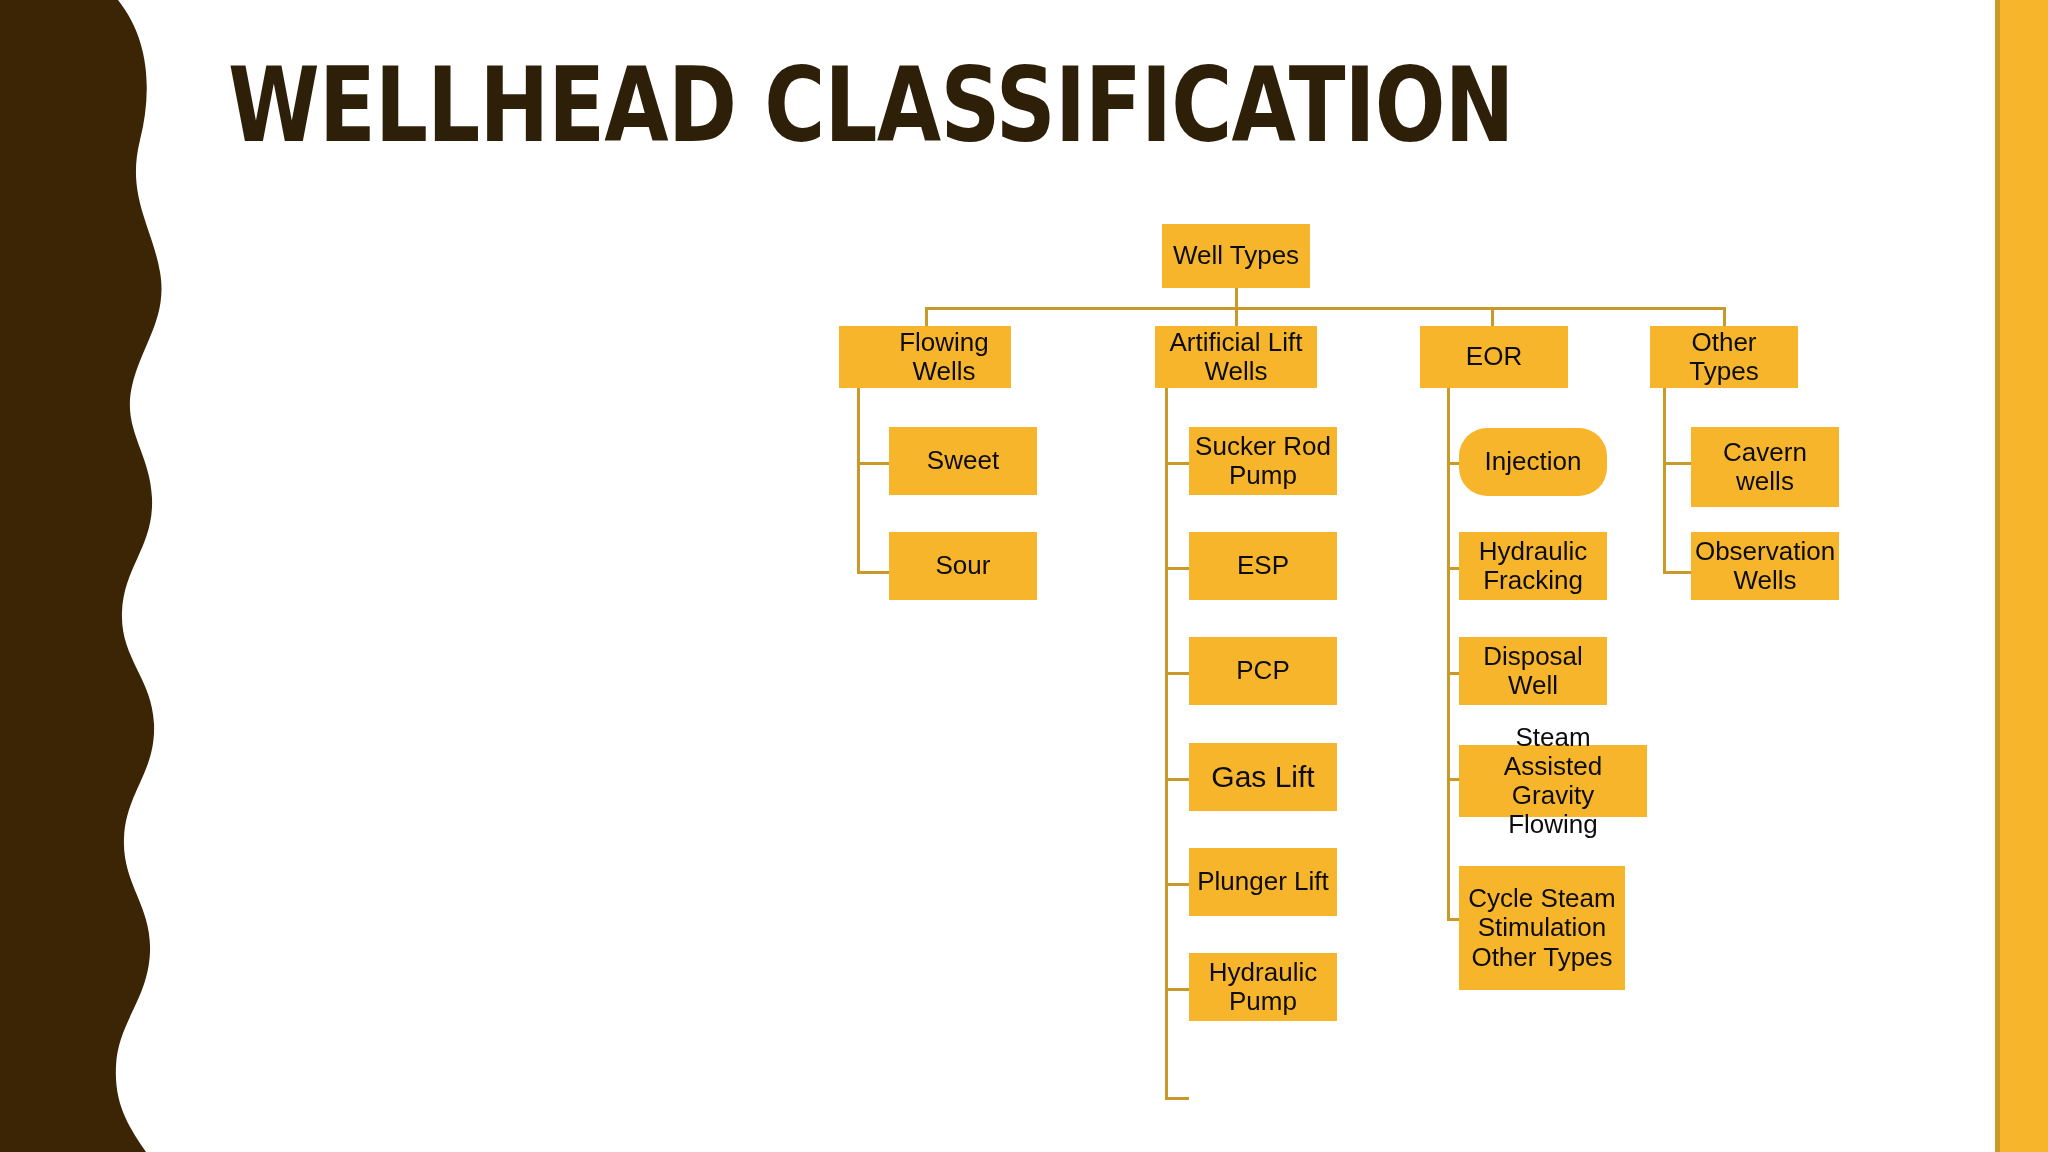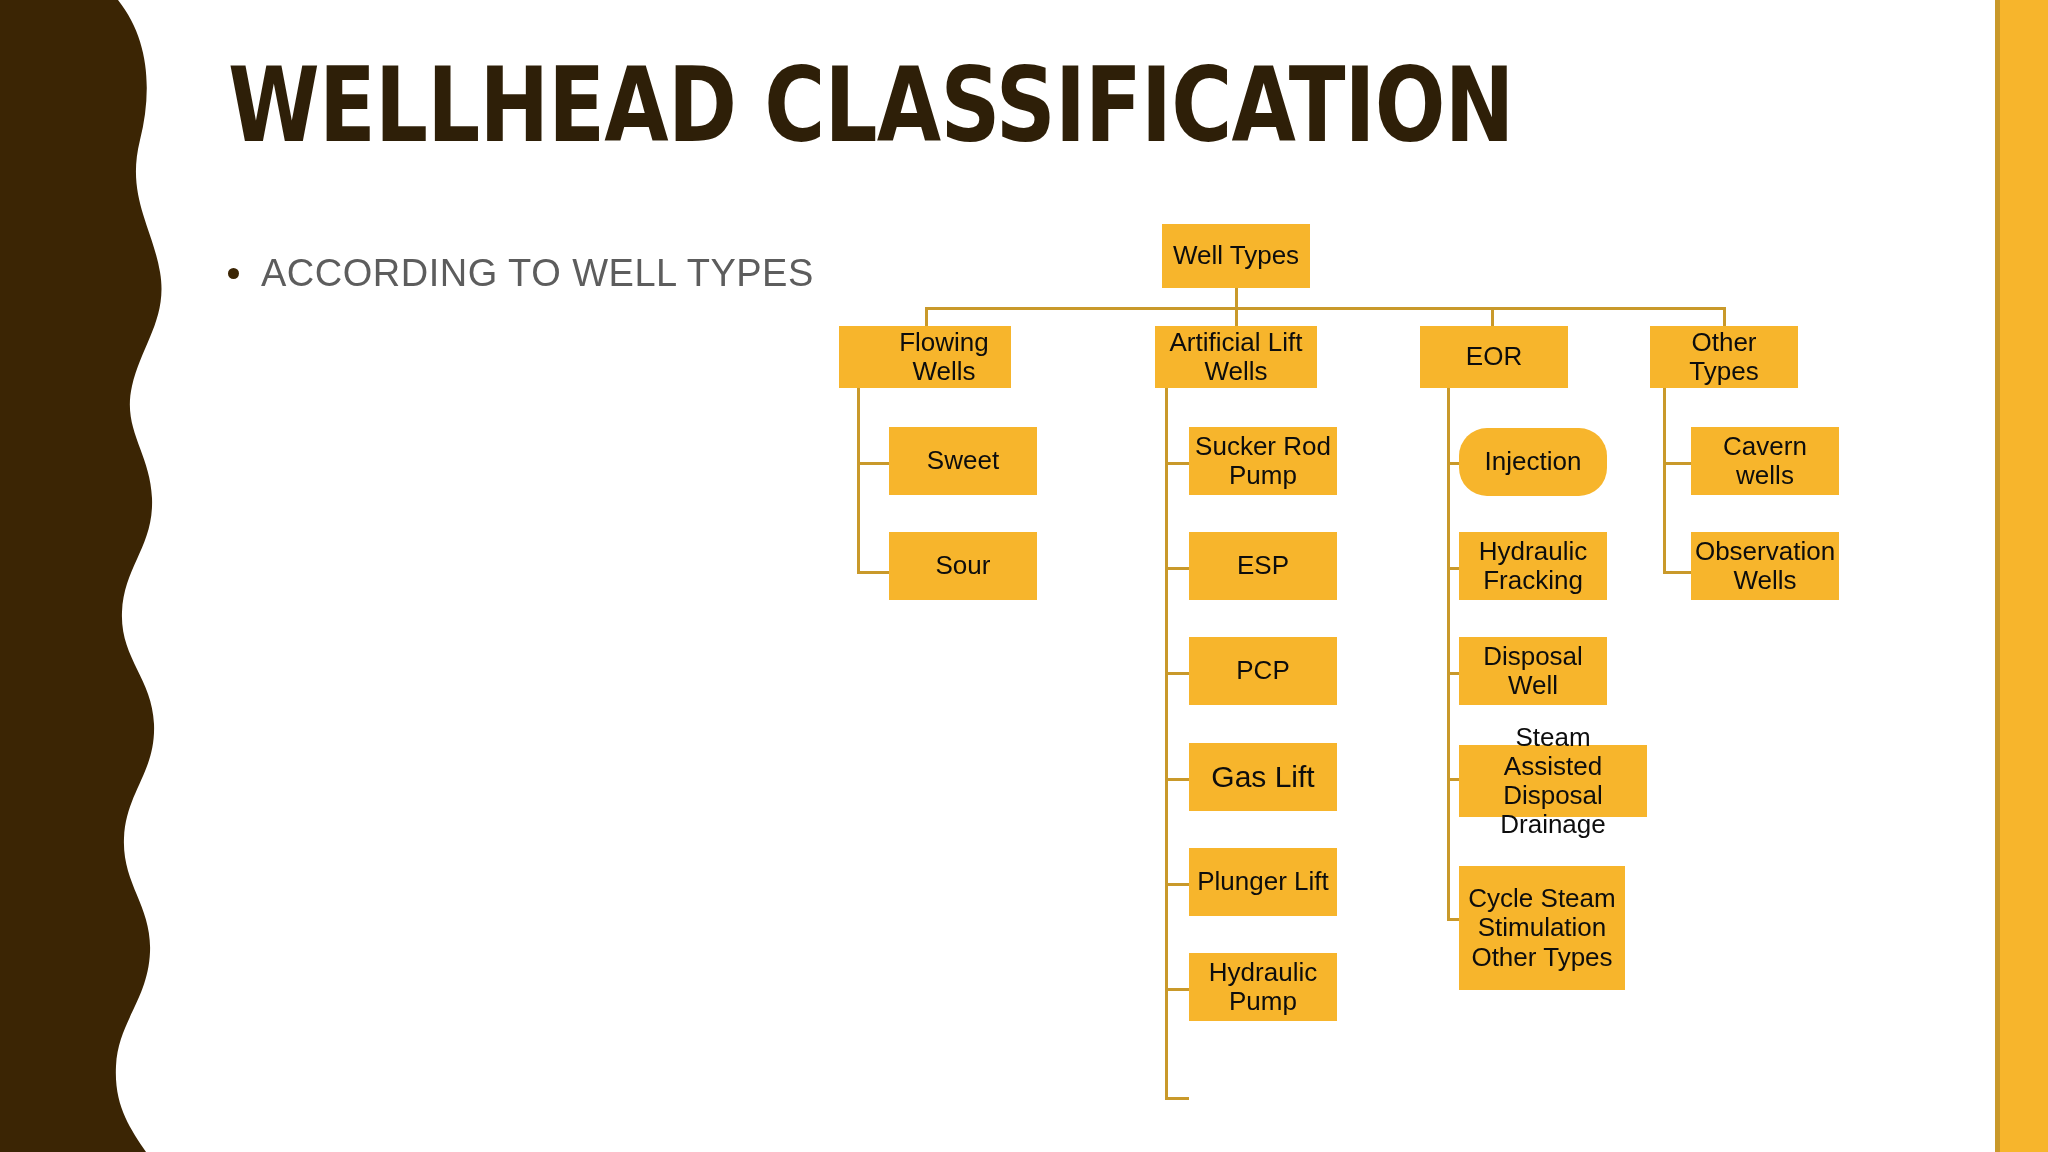--- a/index.html
+++ b/index.html
@@ -129,24 +129,20 @@
              C148,1000 118,1022 116,1066
              C114,1106 130,1128 146,1152
              L0,1152 Z" fill="#3B2504"></path>
   </svg>
 
   <div id="right-bar-edge" style="background:#C9992A;"></div>
   <div id="right-bar" style="background:#F7B52C;"></div>
 
   <div id="page-title">WELLHEAD CLASSIFICATION</div>
 
-  <div id="bullet-row">
-    <span id="bullet-dot"></span>
-    <span id="bullet-text">ACCORDING TO WELL TYPES</span>
-  </div>
 
   <div id="org-chart">
 
     <div class="node" style="left:1162px; top:224px; width:148px; height:64px; font-size:26px;">Well Types</div>
 
     <div class="connector v" style="left:1235px; top:288px; height:21px;"></div>
 
     <div class="connector h" style="left:925px; top:307px; width:801px;"></div>
 
     <div class="connector v" style="left:925px; top:307px; height:20px;"></div>
@@ -189,27 +185,27 @@
     <div class="connector h" style="left:1447px; top:567px; width:12px;"></div>
     <div class="connector h" style="left:1447px; top:672px; width:12px;"></div>
     <div class="connector h" style="left:1447px; top:778px; width:12px;"></div>
     <div class="connector h" style="left:1447px; top:918px; width:12px;"></div>
 
     <div class="node" style="left:1459px; top:428px; width:148px; height:68px; font-size:26px;border-radius:28px;">Injection</div>
     <div class="node" style="left:1459px; top:532px; width:148px; height:68px; font-size:26px;">Hydraulic
 Fracking</div>
     <div class="node" style="left:1459px; top:637px; width:148px; height:68px; font-size:26px;">Disposal Well</div>
     <div class="node" style="left:1459px; top:745px; width:188px; height:72px; font-size:26px;">Steam Assisted
-Disposal Drainage</div>
+Gravity Flowing</div>
     <div class="node" style="left:1459px; top:866px; width:166px; height:124px; font-size:26px;">Cycle Steam
 Stimulation
 Other Types</div>
 
     <div class="connector v" style="left:1663px; top:388px; height:186px;"></div>
     <div class="connector h" style="left:1663px; top:462px; width:28px;"></div>
     <div class="connector h" style="left:1663px; top:571px; width:28px;"></div>
 
-    <div class="node" style="left:1691px; top:427px; width:148px; height:68px; font-size:26px;">Cavern wells</div>
+    <div class="node" style="left:1691px; top:427px; width:148px; height:80px; font-size:26px;">Cavern wells</div>
     <div class="node" style="left:1691px; top:532px; width:148px; height:68px; font-size:26px;">Observation
 Wells</div>
 
   </div>
 </div>
 
 </body></html>

